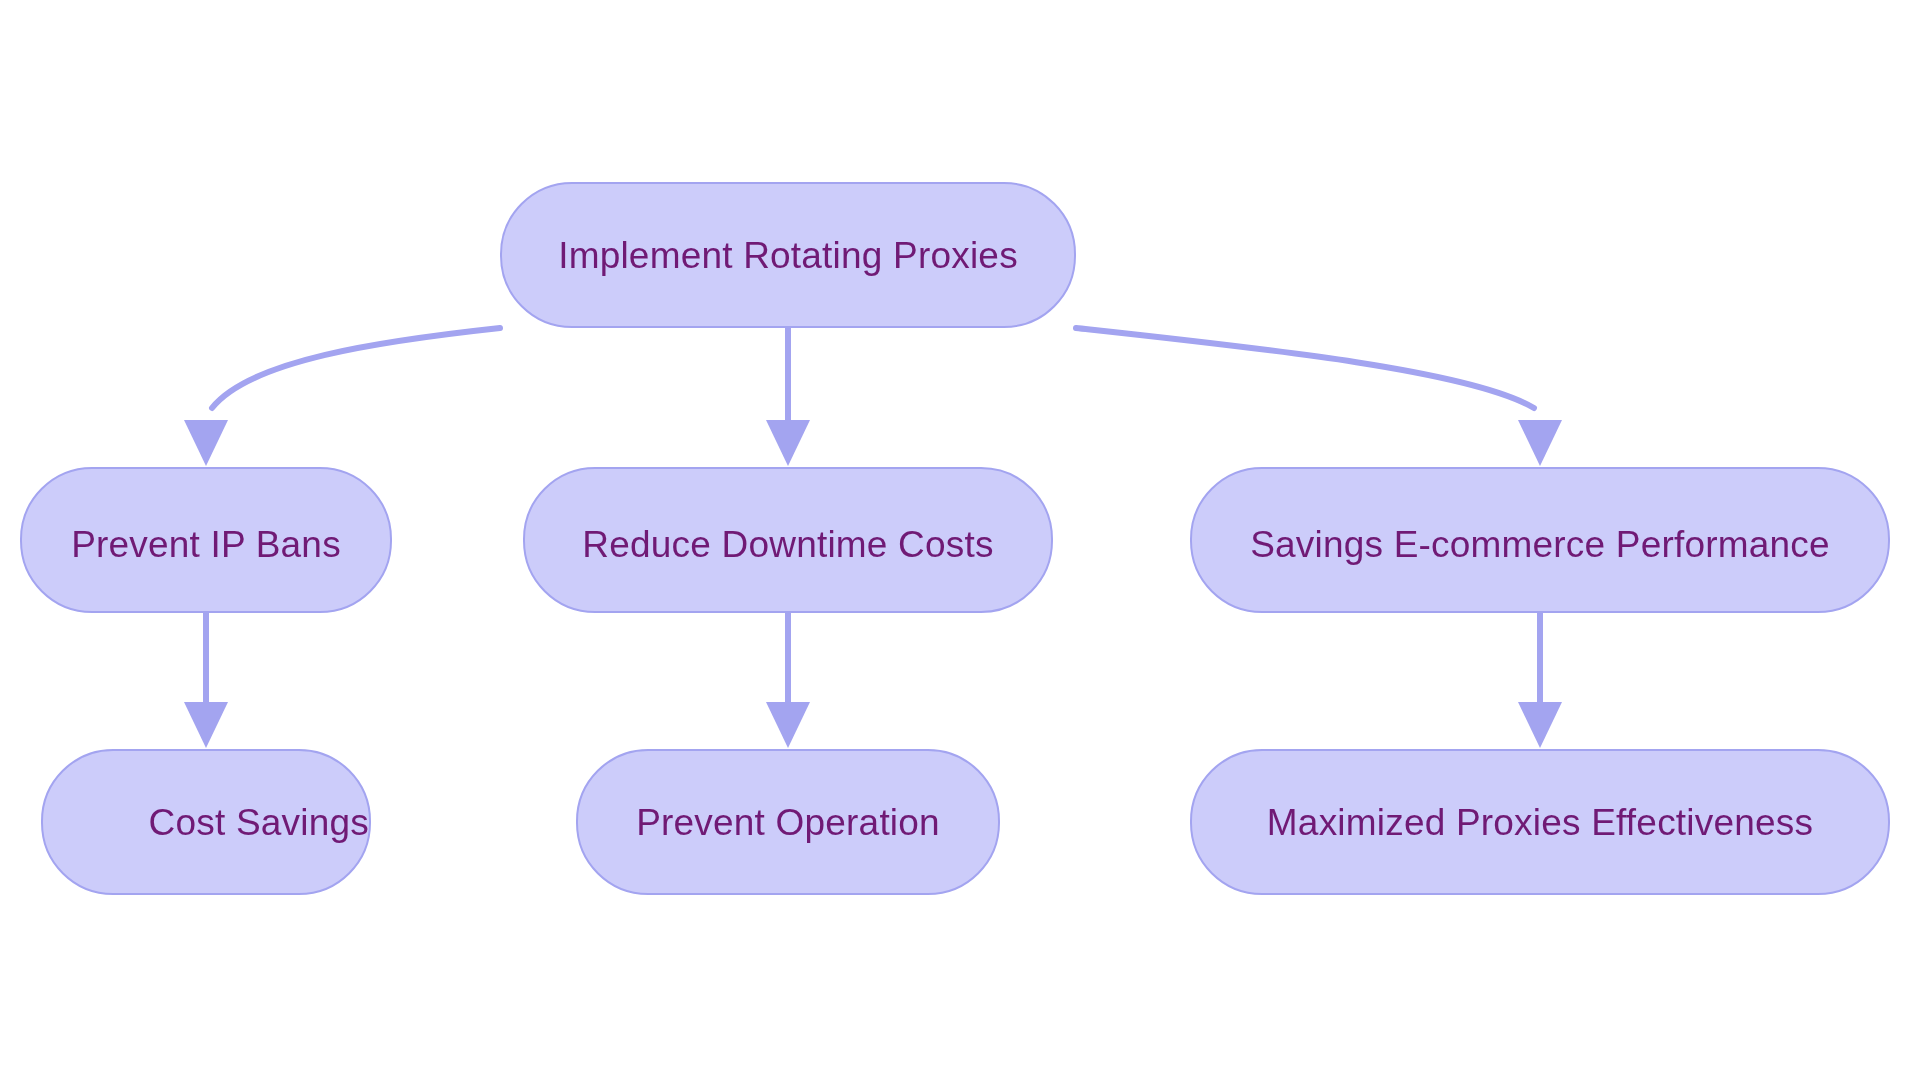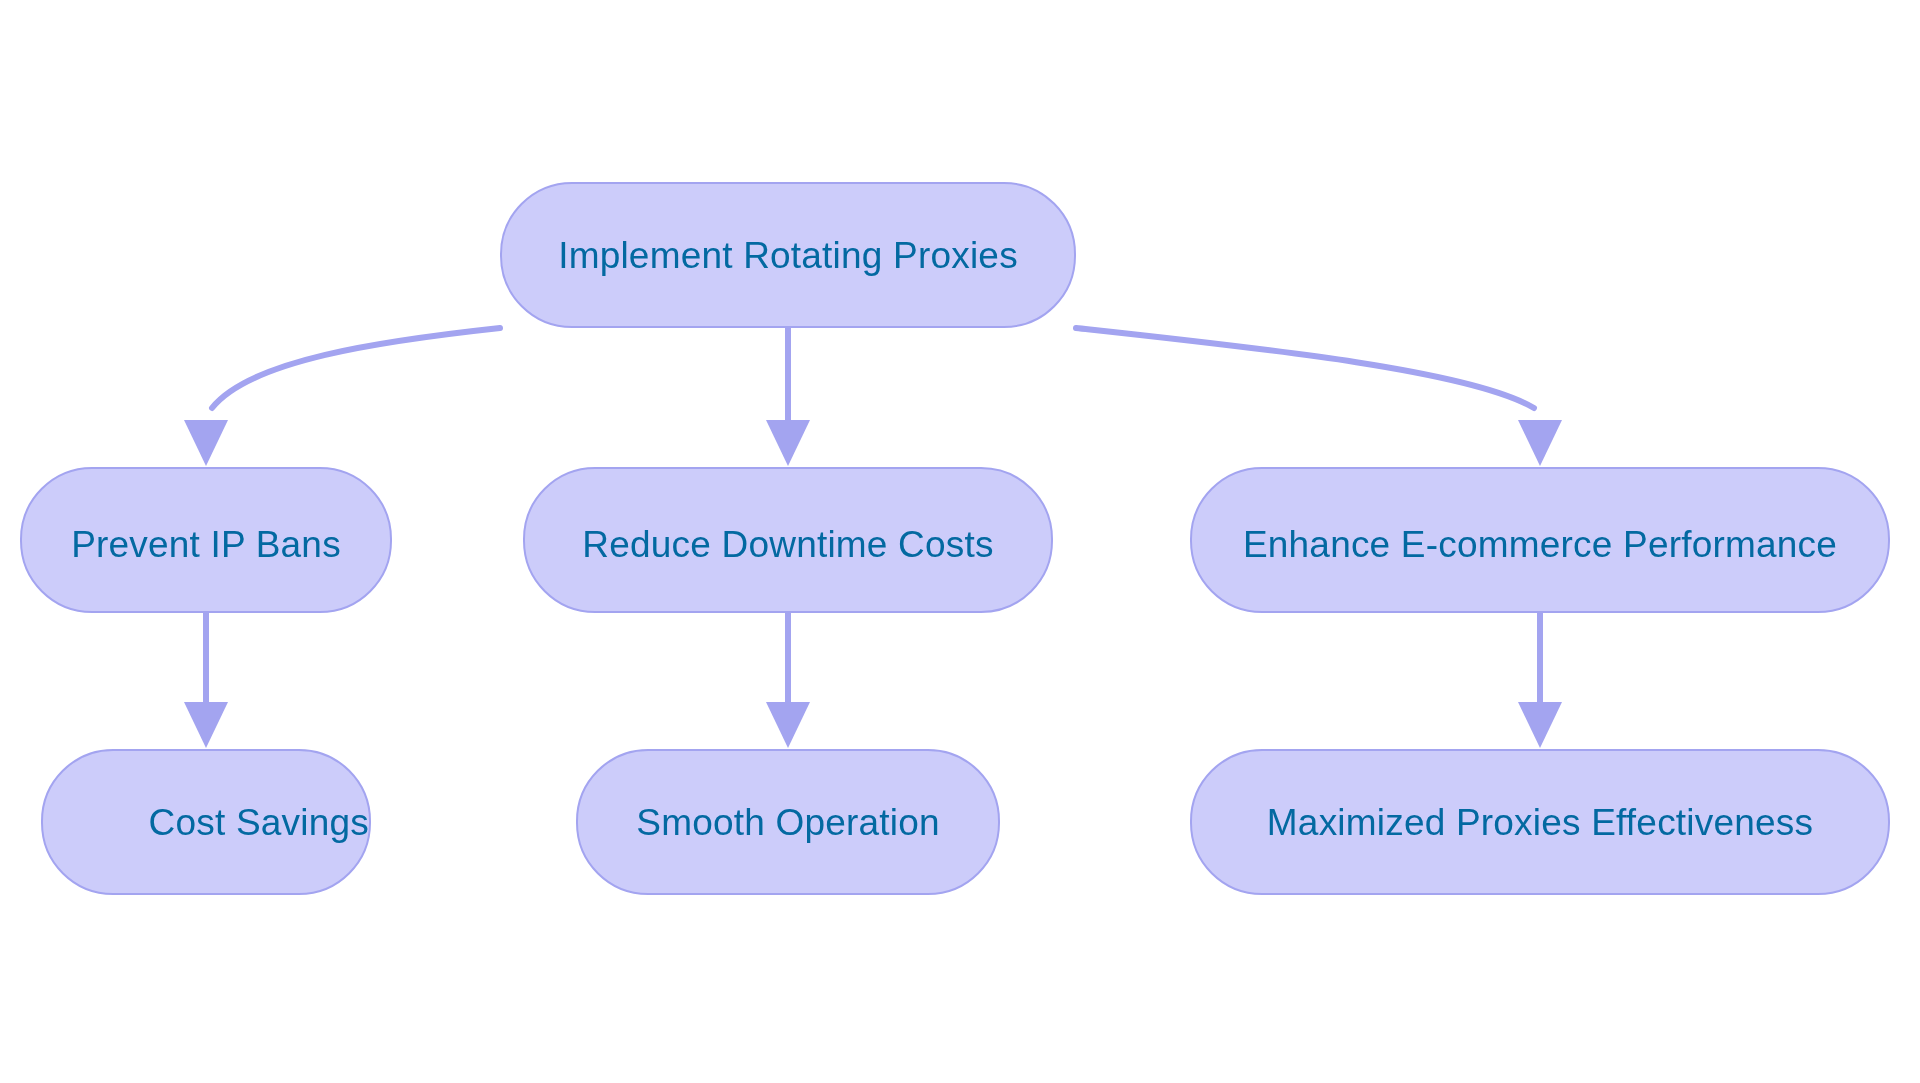--- a/index.html
+++ b/index.html
@@ -31,21 +31,21 @@
     box-sizing: border-box;
     display: flex;
     align-items: center;
     justify-content: center;
     background: #ccccfa;
     border: 2px solid #a3a4f0;
     border-radius: 72px;
     z-index: 2;
   }
   .node-label {
-    color: #0369a1;
+    color: #701a75;
     font-family: "Liberation Sans", sans-serif;
     font-weight: 400;
     letter-spacing: 0.2px;
     white-space: nowrap;
     line-height: 1;
   }
   .node-root .node-label { font-size: 37px; }
   .node-mid  .node-label { font-size: 37px; margin-top: 8px; }
   .node-leaf .node-label { font-size: 37px; }
 </style>
@@ -94,28 +94,28 @@
 
   <div class="node node-mid" style="left:20px; top:467px; width:372px; height:146px;">
     <span class="node-label">Prevent IP Bans</span>
   </div>
 
   <div class="node node-mid" style="left:523px; top:467px; width:530px; height:146px;">
     <span class="node-label">Reduce Downtime Costs</span>
   </div>
 
   <div class="node node-mid" style="left:1190px; top:467px; width:700px; height:146px;">
-    <span class="node-label">Enhance E-commerce Performance</span>
+    <span class="node-label">Savings E-commerce Performance</span>
   </div>
 
   <div class="node node-leaf" style="left:41px; top:749px; width:330px; height:146px;justify-content:flex-end;">
     <span class="node-label">Cost Savings</span>
   </div>
 
   <div class="node node-leaf" style="left:576px; top:749px; width:424px; height:146px;">
-    <span class="node-label">Smooth Operation</span>
+    <span class="node-label">Prevent Operation</span>
   </div>
 
   <div class="node node-leaf" style="left:1190px; top:749px; width:700px; height:146px;">
     <span class="node-label">Maximized Proxies Effectiveness</span>
   </div>
 
 </div>
 
 </body></html>

